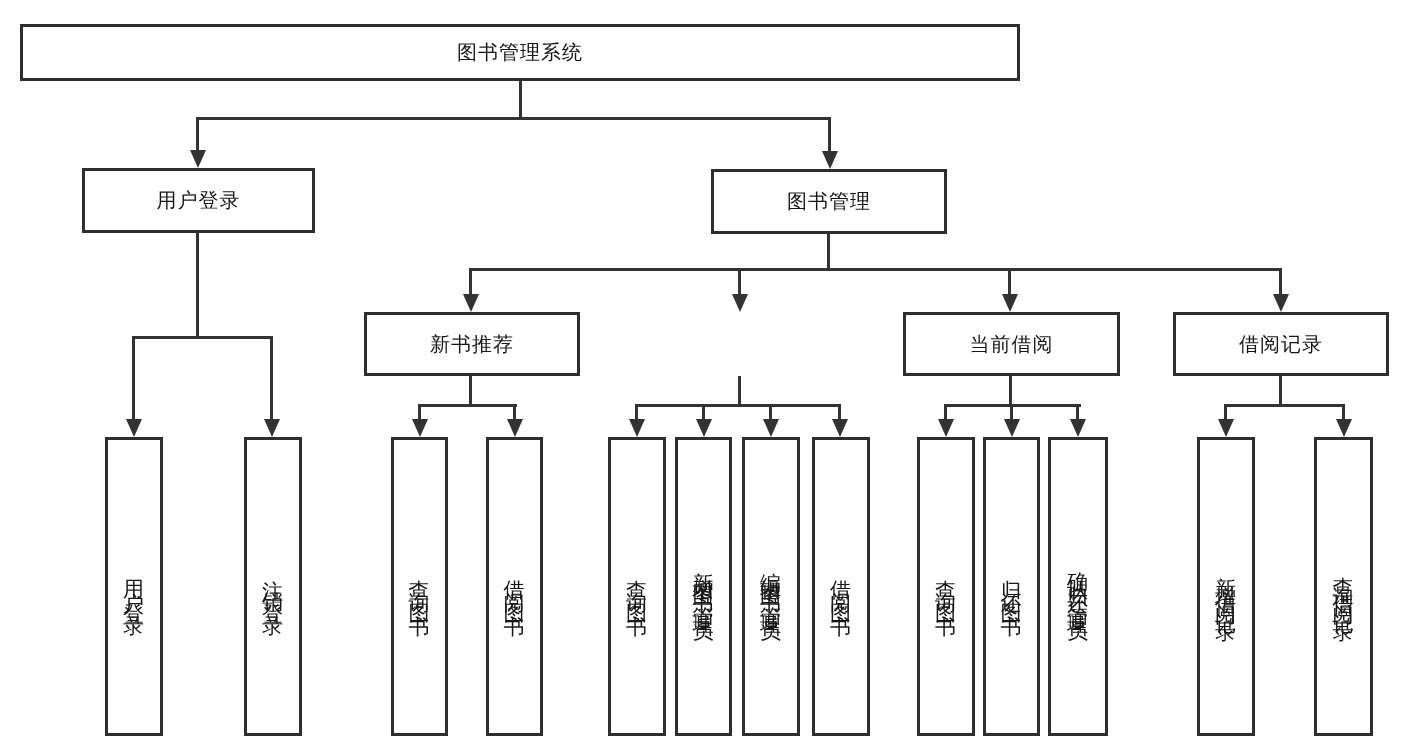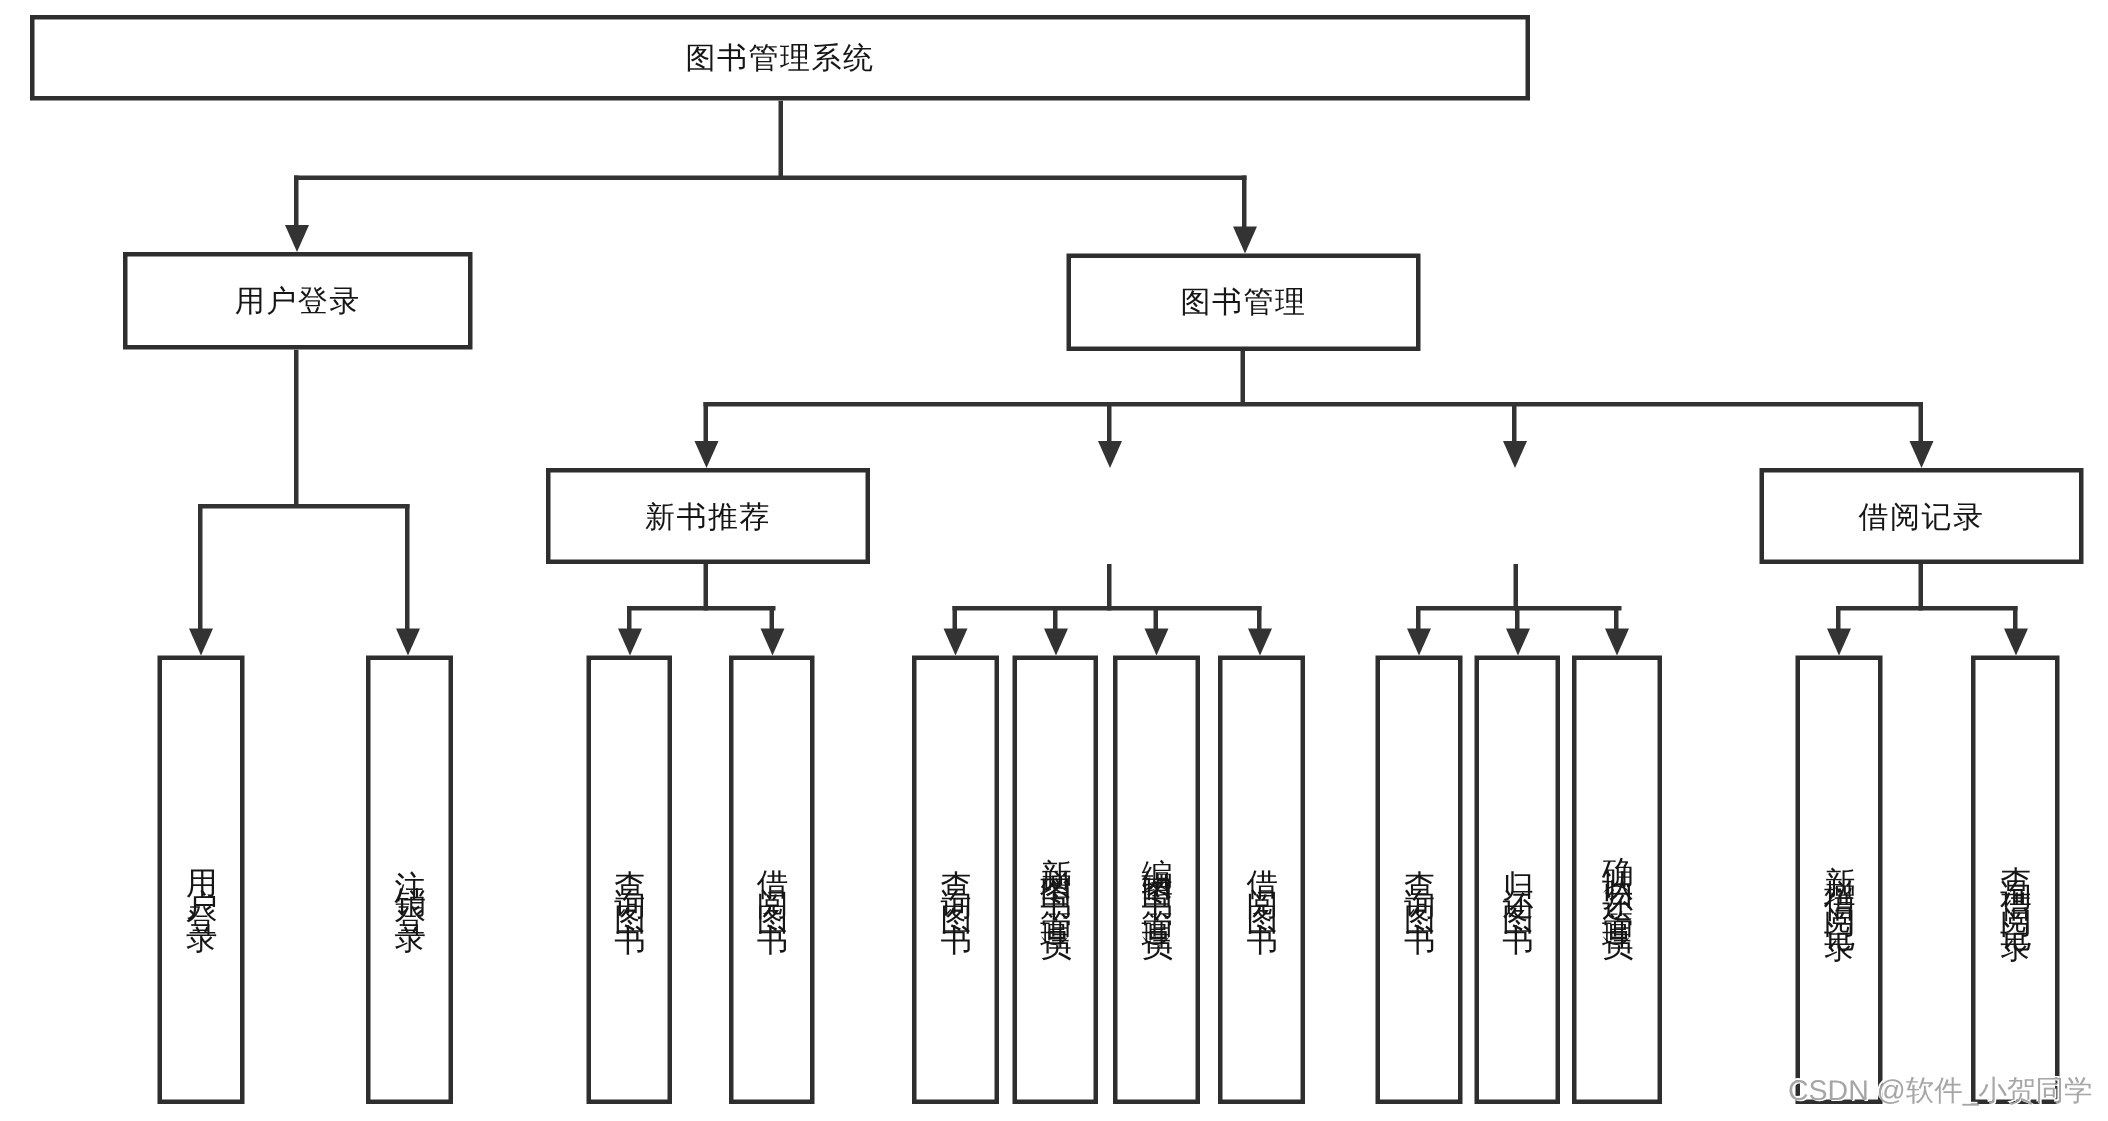--- a/index.html
+++ b/index.html
@@ -114,33 +114,36 @@
   <div class="arrow" style="left:629px;top:419px"></div>
   <div class="arrow" style="left:696px;top:419px"></div>
   <div class="arrow" style="left:763px;top:419px"></div>
   <div class="arrow" style="left:832px;top:419px"></div>
   <div class="arrow" style="left:938px;top:419px"></div>
   <div class="arrow" style="left:1004px;top:419px"></div>
   <div class="arrow" style="left:1070px;top:419px"></div>
   <div class="arrow" style="left:1218px;top:419px"></div>
   <div class="arrow" style="left:1336px;top:419px"></div>
 
-  <div class="box" style="left:20px;top:10px;width:1000px;height:57px">
+  <div class="box" style="left:20px;top:24px;width:1000px;height:57px">
     <span class="lbl">图书管理系统</span>
   </div>
 
   <div class="box" style="left:82px;top:168px;width:233px;height:65px">
     <span class="lbl">用户登录</span>
   </div>
   <div class="box" style="left:711px;top:169px;width:236px;height:65px">
     <span class="lbl">图书管理</span>
   </div>
 
   <div class="box" style="left:364px;top:312px;width:216px;height:64px">
     <span class="lbl">新书推荐</span>
+  </div>
+  <div class="box" style="left:903px;top:312px;width:217px;height:64px">
+    <span class="lbl">当前借阅</span>
   </div>
   <div class="box" style="left:1173px;top:312px;width:216px;height:64px">
     <span class="lbl">借阅记录</span>
   </div>
 
   <div class="box vbox" style="left:105px;top:437px;width:58px;height:299px">
     <span class="vtext">用户登录</span>
   </div>
   <div class="box vbox" style="left:244px;top:437px;width:58px;height:299px">
     <span class="vtext">注销登录</span>
@@ -176,15 +179,14 @@
     <span class="vtext long">确认归还（管理员）</span>
   </div>
 
   <div class="box vbox" style="left:1197px;top:437px;width:58px;height:299px">
     <span class="vtext med">新增借阅记录</span>
   </div>
   <div class="box vbox" style="left:1314px;top:437px;width:59px;height:299px">
     <span class="vtext med">查询借阅记录</span>
   </div>
 
-  <div class="watermark">CSDN @软件_小贺同学</div>
 
 </div>
 
 </body></html>

